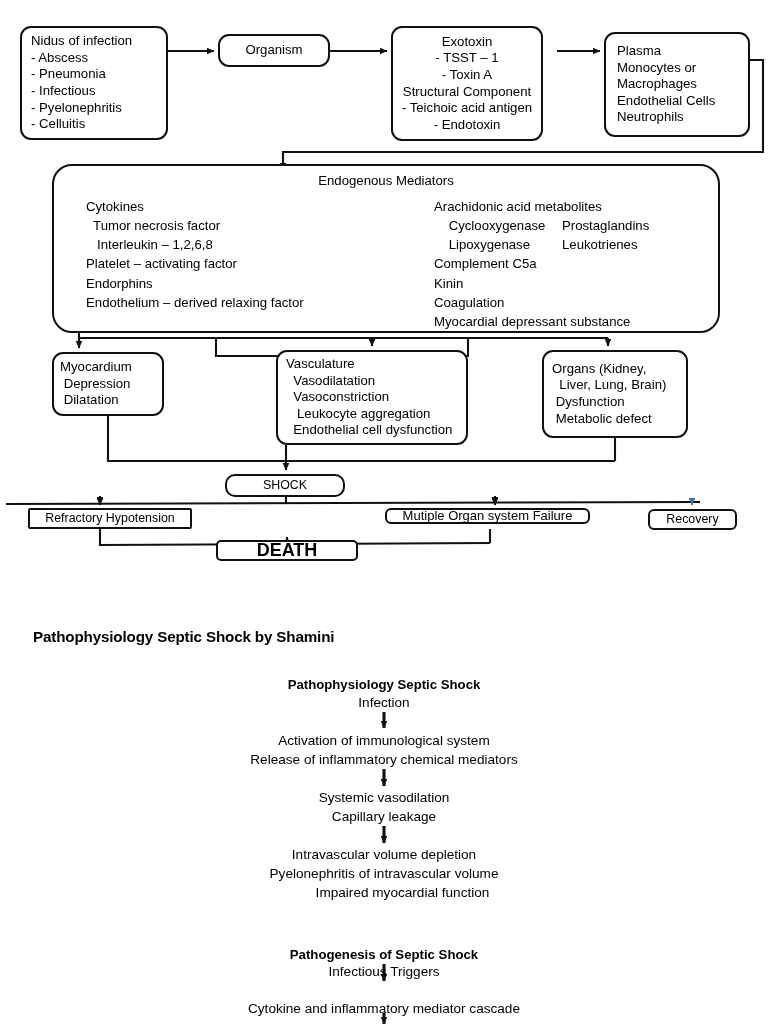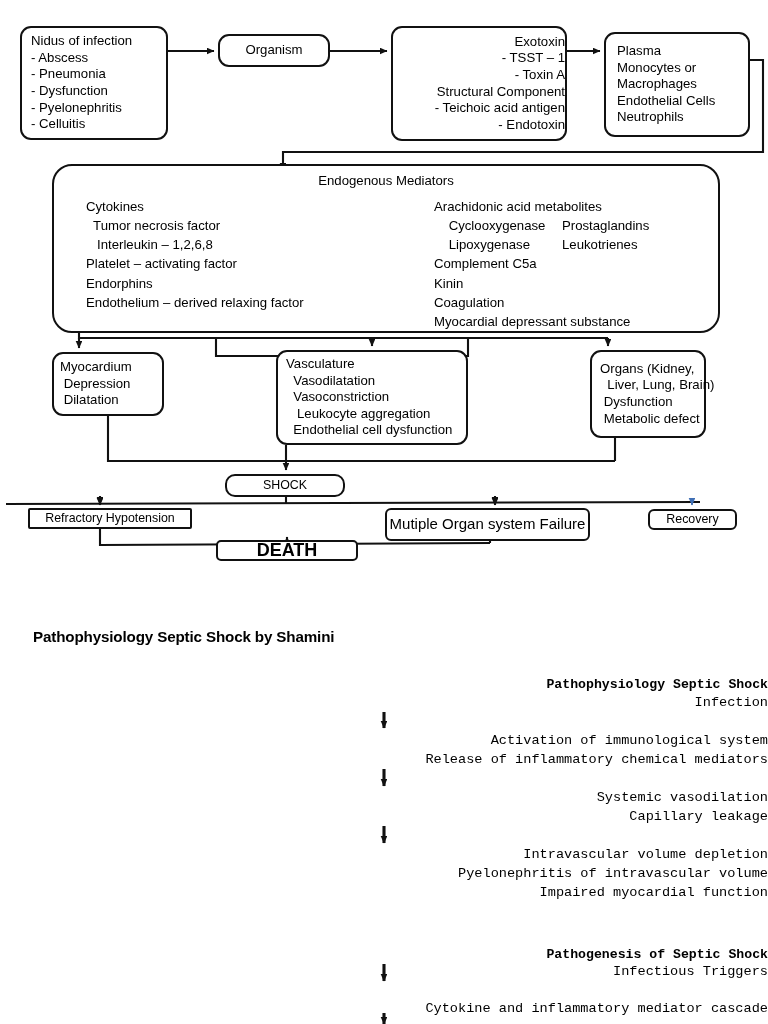--- a/index.html
+++ b/index.html
@@ -35,54 +35,53 @@
     line-height: 1.26;
   }
   .node .ln { display: block; white-space: pre; }
 
   
   .tl { text-align: left; }
   .tc { text-align: center; }
 
   #nidus      { left: 20px;  top: 26px;  width: 148px; height: 114px; padding: 4px 0 4px 9px; font-size: 13.2px; }
   #organism   { left: 218px; top: 34px;  width: 112px; height: 33px;  font-size: 13.2px; }
-  #exotoxin   { left: 391px; top: 26px;  width: 176px; height: 115px; font-size: 13.2px; text-align: right; }
+  #exotoxin   { left: 391px; top: 26px;  width: 152px; height: 115px; font-size: 13.2px; }
   #plasma     { left: 604px; top: 32px;  width: 146px; height: 105px; padding-left: 11px; font-size: 13.2px; }
 
   #mediators  { left: 52px;  top: 164px; width: 668px; height: 169px; border-radius: 20px; }
   #med-title  { position: absolute; left: 0; right: 0; top: 7px; text-align: center; font-size: 13.2px; }
   #med-cols   { position: absolute; left: 0; right: 0; top: 31px; display: flex; }
   #med-left   { width: 50%; padding-left: 32px; font-size: 13.2px; line-height: 1.45; }
   #med-right  { width: 50%; padding-left: 48px; font-size: 13.2px; line-height: 1.45; }
   .twocol { display: flex; }
   .twocol .c1 { width: 128px; }
 
   #myocardium { left: 52px;  top: 352px; width: 112px; height: 64px;  font-size: 13.2px; padding-left: 6px; }
   #vasculature{ left: 276px; top: 350px; width: 192px; height: 95px;  font-size: 13.2px; padding-left: 8px; }
-  #organs     { left: 542px; top: 350px; width: 116px; height: 88px;  font-size: 13.2px; padding-left: 8px; margin-left: 48px; }
+  #organs     { left: 542px; top: 350px; width: 146px; height: 88px;  font-size: 13.2px; padding-left: 8px; }
 
   #shock      { left: 225px; top: 474px; width: 120px; height: 23px; border-radius: 10px; font-size: 12.4px; }
   #refractory { left: 28px;  top: 508px; width: 164px; height: 21px; border-radius: 2px; font-size: 12.4px; }
-  #mosf       { left: 385px; top: 508px; width: 205px; height: 33px; border-radius: 6px; font-size: 15px; }
+  #mosf       { left: 385px; top: 508px; width: 205px; height: 16px; border-radius: 6px; font-size: 13px; }
   #recovery   { left: 648px; top: 509px; width: 89px;  height: 21px; border-radius: 6px; font-size: 12.4px; }
   #death      { left: 216px; top: 540px; width: 142px; height: 21px; border-radius: 5px; font-size: 18px; font-weight: bold; }
 
   #section-title {
     position: absolute; left: 33px; top: 628px;
     font-size: 15.2px; font-weight: bold;
     letter-spacing: -0.15px;
   }
 
   .flowtext {
     position: absolute;
     left: 0; width: 768px;
-    text-align: right;
+    text-align: center;
     font-size: 13.6px;
     line-height: 1.38;
-    font-family: Liberation Mono, monospace;
   }
   .flowtext.bold { font-weight: bold; font-size: 13.2px; }
 </style>
 </head>
 <body>
 
 <div id="stage">
 
   <svg class="wires" viewBox="0 0 768 1024">
     <defs>
@@ -143,21 +142,21 @@
       <path d="M384,826 L384,843" marker-end="url(#ah)"></path>
       <path d="M384,964 L384,981" marker-end="url(#ah)"></path>
       <path d="M384,1013 L384,1024" marker-end="url(#ah)"></path>
     </g>
   </svg>
 
   <div class="node tl" id="nidus">
     <span class="ln">Nidus of infection</span>
     <span class="ln">- Abscess</span>
     <span class="ln">- Pneumonia</span>
-    <span class="ln">- Dysfunction</span>
+    <span class="ln">- Infectious</span>
     <span class="ln">- Pyelonephritis</span>
     <span class="ln">- Celluitis</span>
   </div>
 
   <div class="node tc" id="organism">
     <span class="ln">Organism</span>
   </div>
 
   <div class="node tc" id="exotoxin">
     <span class="ln">Exotoxin</span>

